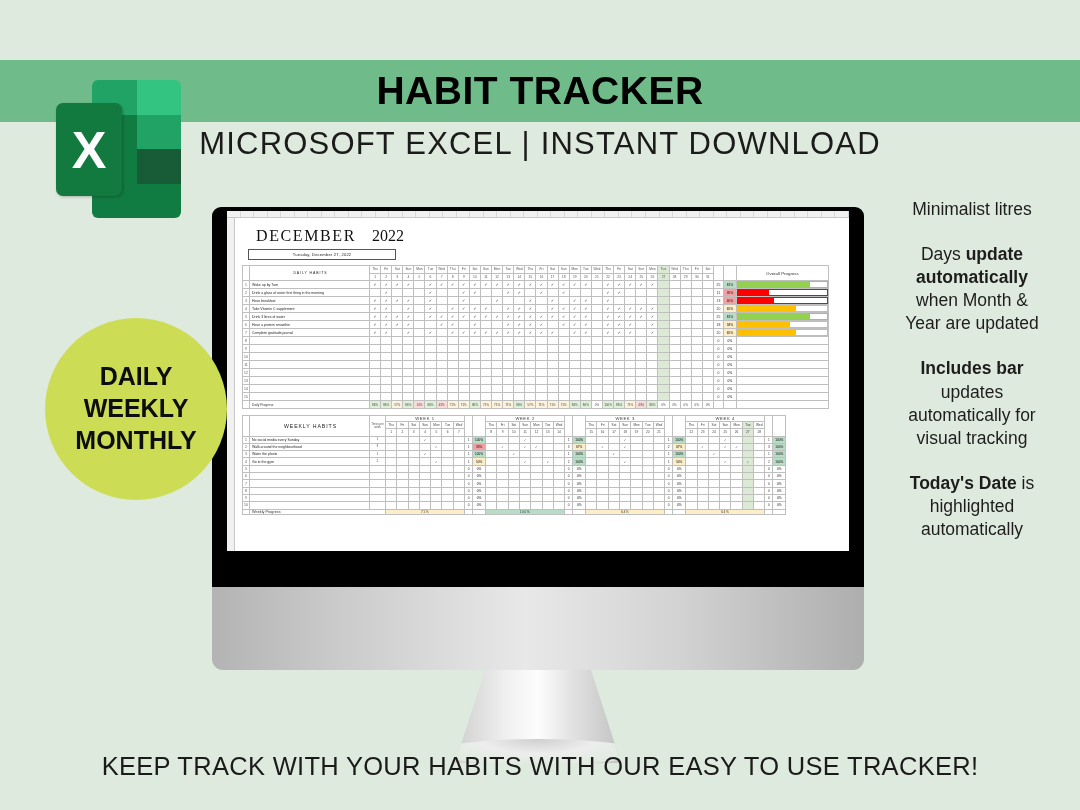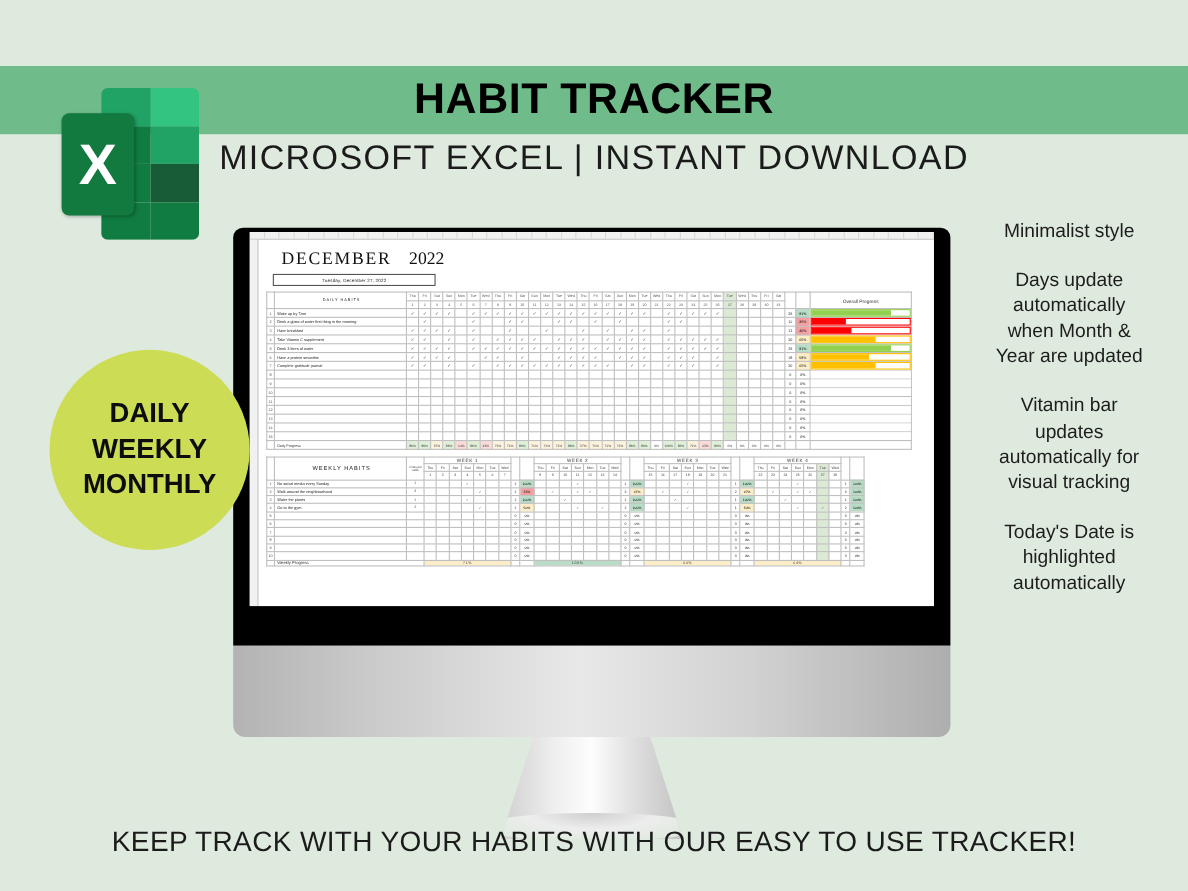--- a/index.html
+++ b/index.html
@@ -125,21 +125,21 @@
   .wk-tot { width: 8px; font-size: 3.2px; text-align: center; color: #333; }
   .wk-pct { width: 13px; font-size: 3.1px; text-align: center; }
   .vert-lbl { width: 7px; font-size: 2.3px; color: #555; }
 
   
   .features {
     position: absolute; left: 872px; top: 198px; width: 200px;
     text-align: center; color: #1d1d1d;
   }
   .features .f { font-size: 17.5px; line-height: 1.32; margin-bottom: 22px; }
-  .features .f b { font-weight: normal; }
+  .features .f b { font-weight: bold; }
 
   
   .footer {
     position: absolute; left: 0; top: 752px; width: 1080px; text-align: center;
     font-size: 25.5px; color: #1b1b1b; letter-spacing: .3px;
   }
 </style>
 </head>
 <body>
 
@@ -1468,19 +1468,19 @@
 
         </div>
       </div>
     </div>
   </div>
   <div class="chin"></div>
   <div class="neck"></div>
 </div>
 
 <div class="features" id="features">
-    <div class="f">Minimalist style</div>
+    <div class="f">Minimalist litres</div>
     <div class="f">Days <b>update<br>automatically</b><br>when Month &amp;<br>Year are updated</div>
-    <div class="f"><b>Vitamin bar</b><br>updates<br>automatically for<br>visual tracking</div>
+    <div class="f"><b>Includes bar</b><br>updates<br>automatically for<br>visual tracking</div>
     <div class="f"><b>Today's Date</b> is<br>highlighted<br>automatically</div>
   </div>
 
 <div class="footer">KEEP TRACK WITH YOUR HABITS WITH OUR EASY TO USE TRACKER!</div>
 
 </body></html>

